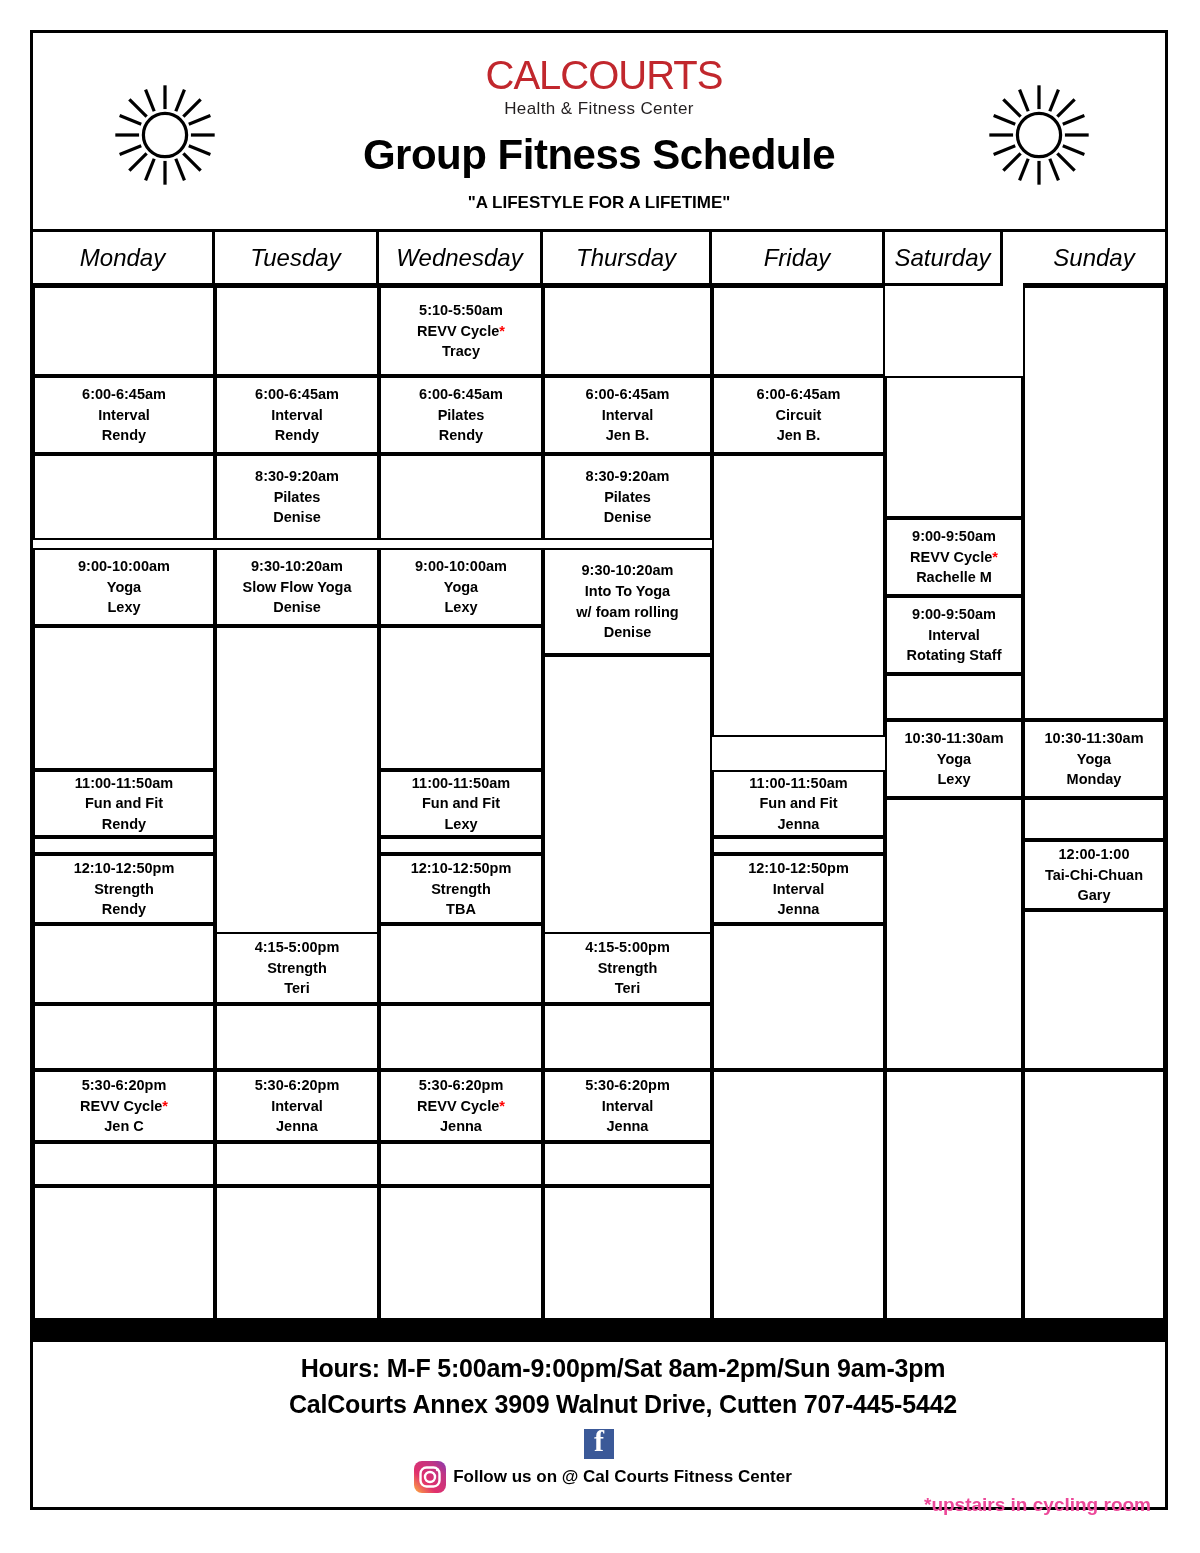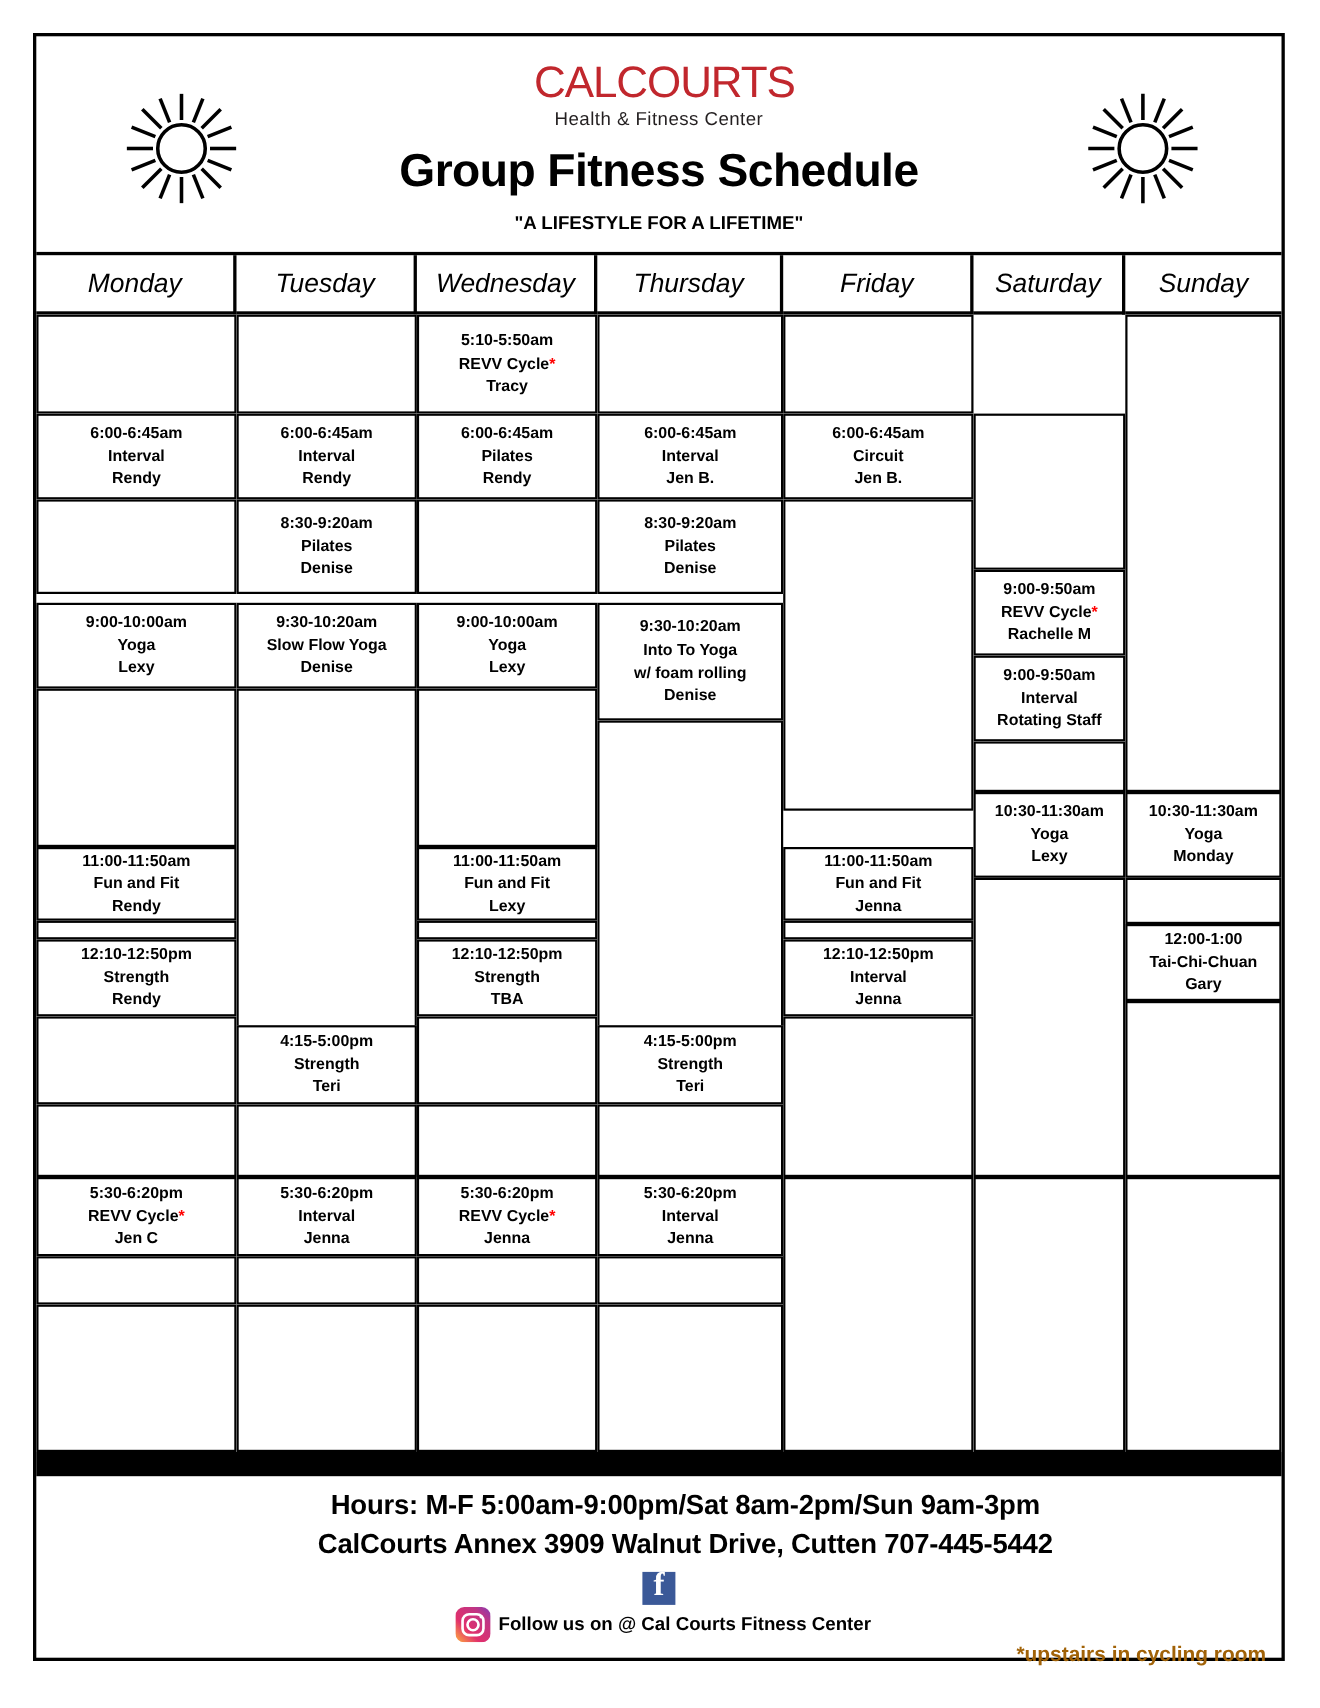--- a/index.html
+++ b/index.html
@@ -74,21 +74,21 @@
     width:30px;height:30px;background:#3b5998;position:relative;flex:none;
   }
   .fb-ico::after{
     content:"f";position:absolute;left:0;right:0;top:-5px;
     text-align:center;color:#fff;font-size:30px;font-weight:bold;
     font-family:"Liberation Serif", serif;
   }
   .ig-ico{width:32px;height:32px;flex:none;}
   .upstairs{
     position:absolute;right:14px;bottom:4px;
-    color:#a16207;font-size:19px;font-weight:bold;
+    color:#ec4899;font-size:19px;font-weight:bold;
   }
 </style>
 </head>
 <body>
 
 <div class="page">
 
   <div class="header">
 
     <svg class="sun left" viewBox="0 0 100 100">
@@ -142,21 +142,21 @@
     <div class="title">Group Fitness Schedule</div>
     <div class="tagline">"A LIFESTYLE FOR A LIFETIME"</div>
   </div>
 
   <div class="grid" id="grid">
       <div class="dayhead" style="left: 0px; width: 182px;">Monday</div>
       <div class="dayhead" style="left: 182px; width: 164px;">Tuesday</div>
       <div class="dayhead" style="left: 346px; width: 164px;">Wednesday</div>
       <div class="dayhead" style="left: 510px; width: 169px;">Thursday</div>
       <div class="dayhead" style="left: 679px; width: 173px;">Friday</div>
-      <div class="dayhead" style="left: 852px; width: 138px;">Saturday</div>
+      <div class="dayhead" style="left: 852px; width: 118px;">Saturday</div>
       <div class="dayhead last" style="left: 990px; width: 142px;">Sunday</div>
       <div class="cell" style="left: 0px; width: 182px; top: 54px; height: 90px;"></div>
       <div class="cell" style="left: 182px; width: 164px; top: 54px; height: 90px;"></div>
       <div class="cell" style="left: 510px; width: 169px; top: 54px; height: 90px;"></div>
       <div class="cell" style="left: 679px; width: 173px; top: 54px; height: 90px;"></div>
       <div class="cell" style="left: 0px; width: 182px; top: 222px; height: 86px;"></div>
       <div class="cell" style="left: 346px; width: 164px; top: 222px; height: 86px;"></div>
       <div class="cell" style="left: 679px; width: 173px; top: 222px; height: 283px;"></div>
       <div class="cell" style="left: 852px; width: 138px; top: 144px; height: 142px;"></div>
       <div class="cell" style="left: 852px; width: 138px; top: 442px; height: 46px;"></div>

